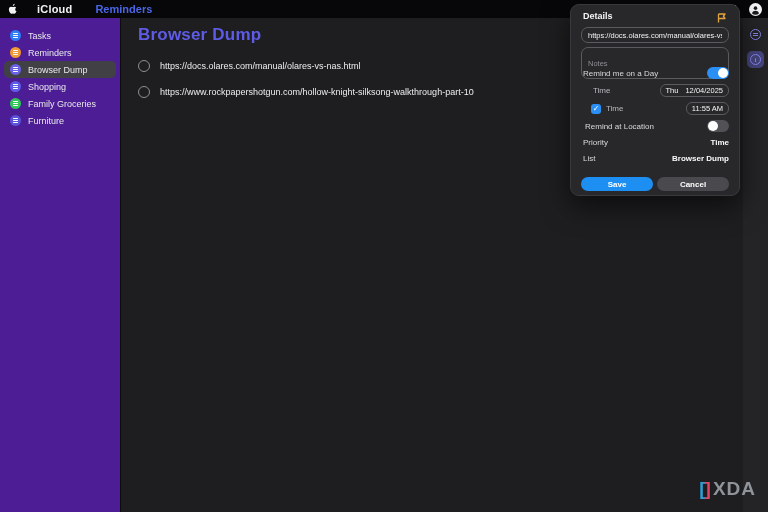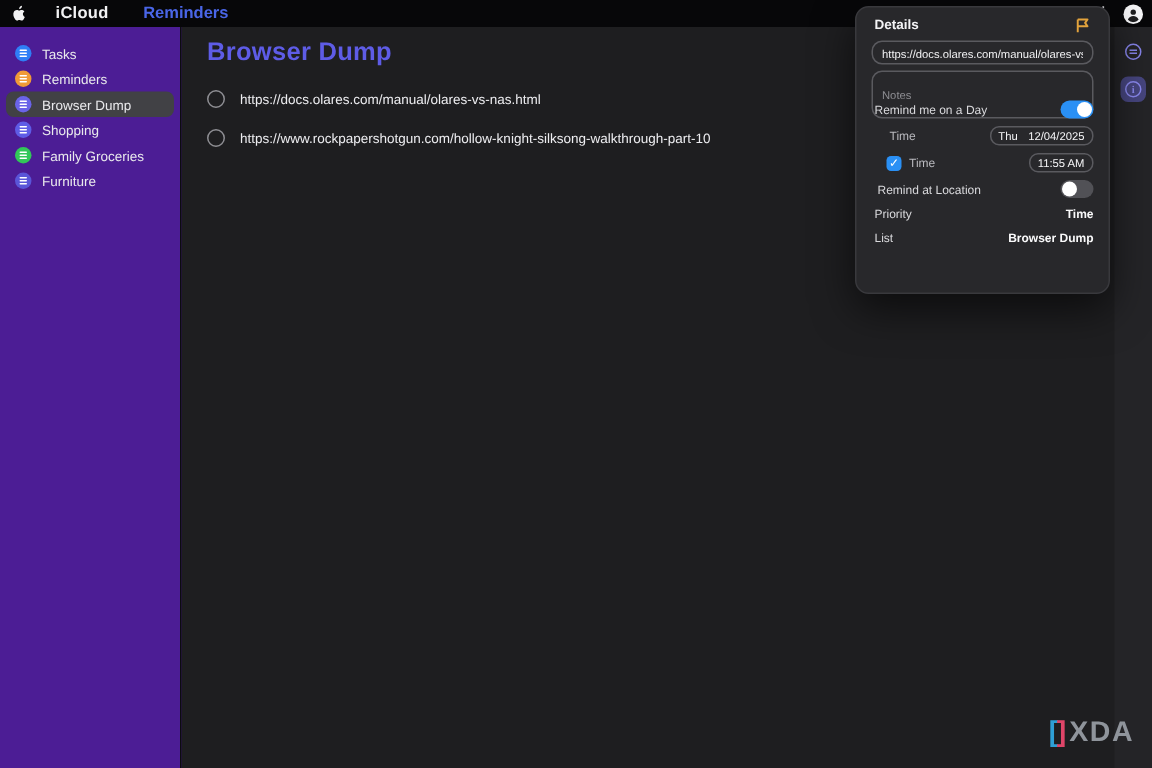--- a/index.html
+++ b/index.html
@@ -220,19 +220,23 @@
   <div class="prow row-priority">
     <span class="plabel">Priority</span>
     <span class="pvalue">Time</span>
   </div>
 
   <div class="prow row-list">
     <span class="plabel">List</span>
     <span class="pvalue">Browser Dump</span>
   </div>
 
+  <div class="btnrow">
+    <button class="btn save">Save</button>
+    <button class="btn cancel">Cancel</button>
+  </div>
 </div>
 
 <div class="watermark">
   <span class="wm-bl">[</span>
   <span class="wm-br">]</span>
   <span class="wm-text">XDA</span>
 </div>
 
 </body></html>

